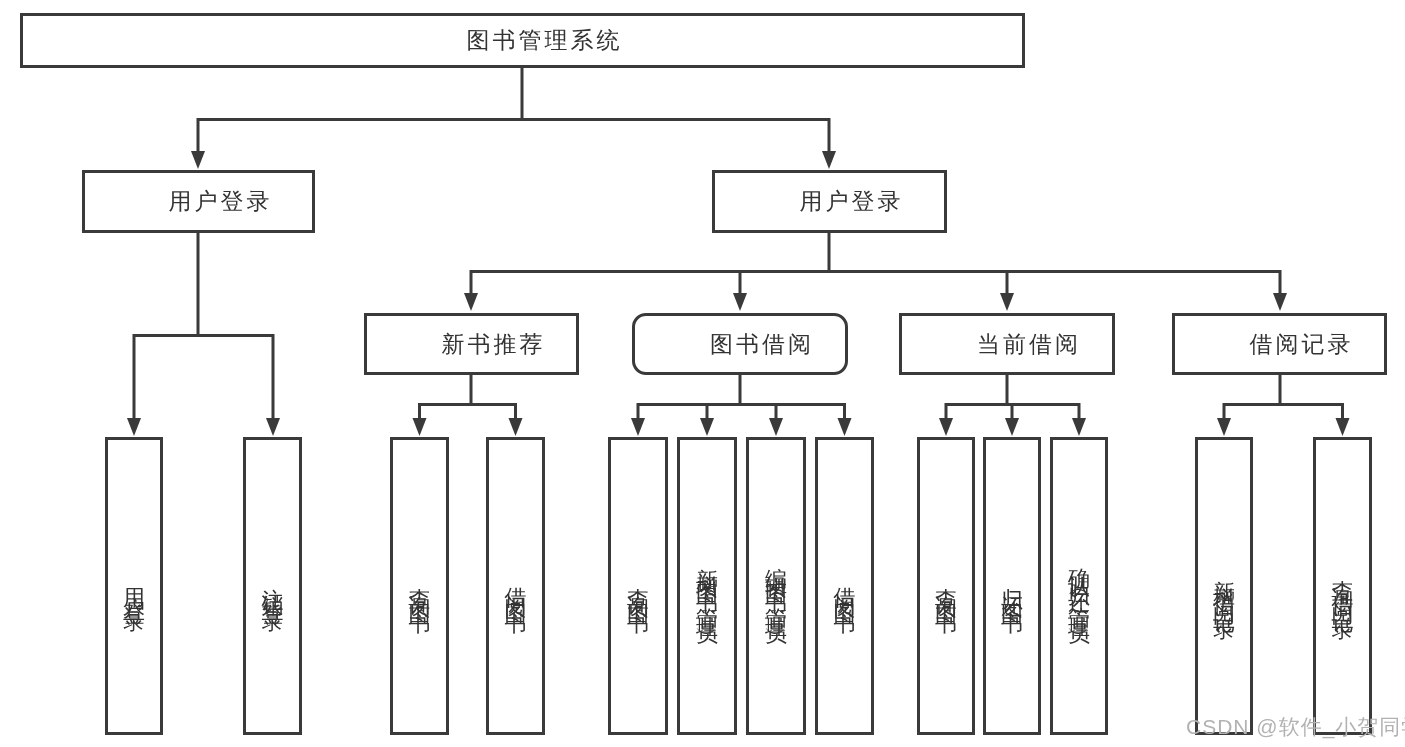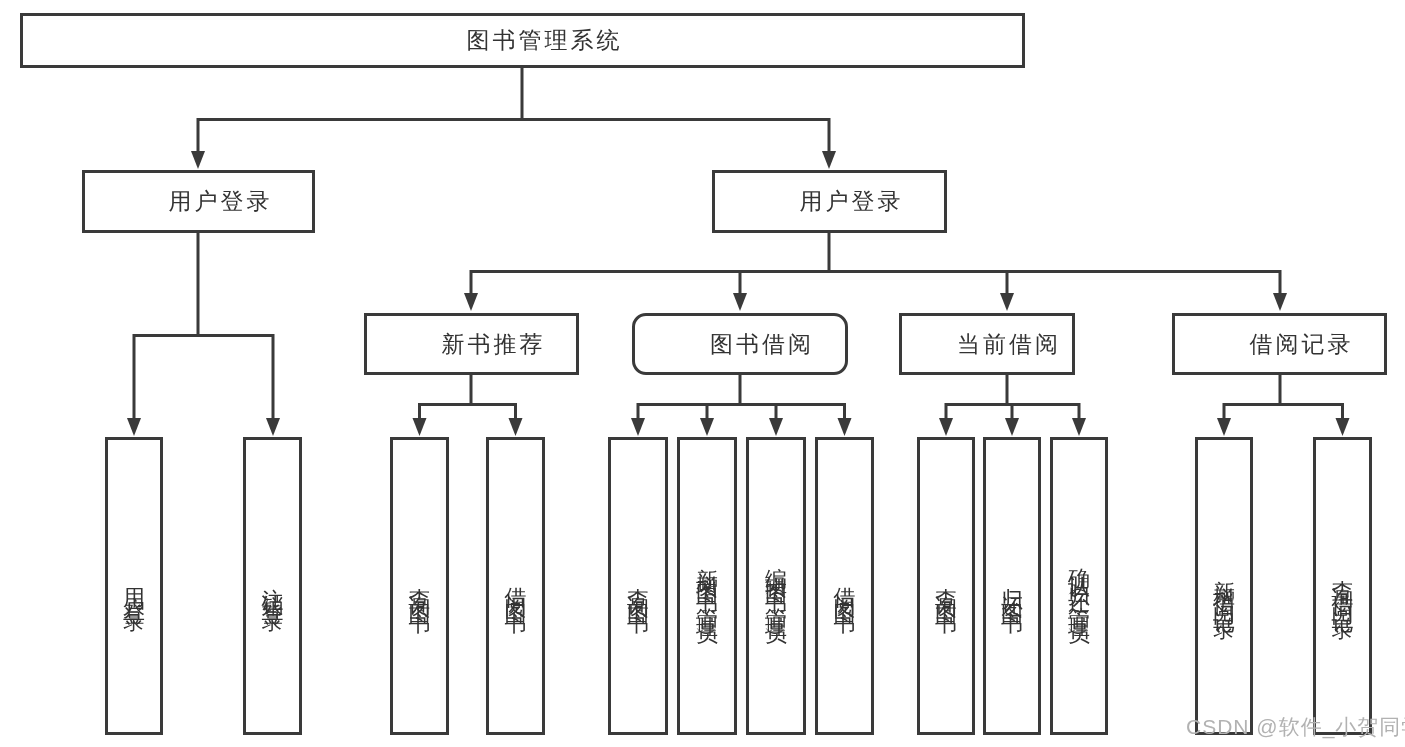--- a/index.html
+++ b/index.html
@@ -122,21 +122,21 @@
     </g>
   </svg>
 
   <div class="node hbox root-box">图书管理系统</div>
 
   <div class="node hbox l2-box" style="left:82px;width:233px;">用户登录</div>
   <div class="node hbox l2-box" style="left:712px;width:235px;">用户登录</div>
 
   <div class="node hbox l3-box" style="left:364px;width:215px;">新书推荐</div>
   <div class="node hbox l3-box" style="left:632px;width:216px;border-radius:14px;">图书借阅</div>
-  <div class="node hbox l3-box" style="left:899px;width:176px;">当前借阅</div>
+  <div class="node hbox l3-box" style="left:899px;width:216px;">当前借阅</div>
   <div class="node hbox l3-box" style="left:1172px;width:215px;">借阅记录</div>
 
   <div class="node leaf" style="left:105px;width:58px;">
     <span class="vtext">用户登录</span>
   </div>
   <div class="node leaf" style="left:243px;width:59px;">
     <span class="vtext">注销登录</span>
   </div>
 
   <div class="node leaf" style="left:390px;width:59px;">

